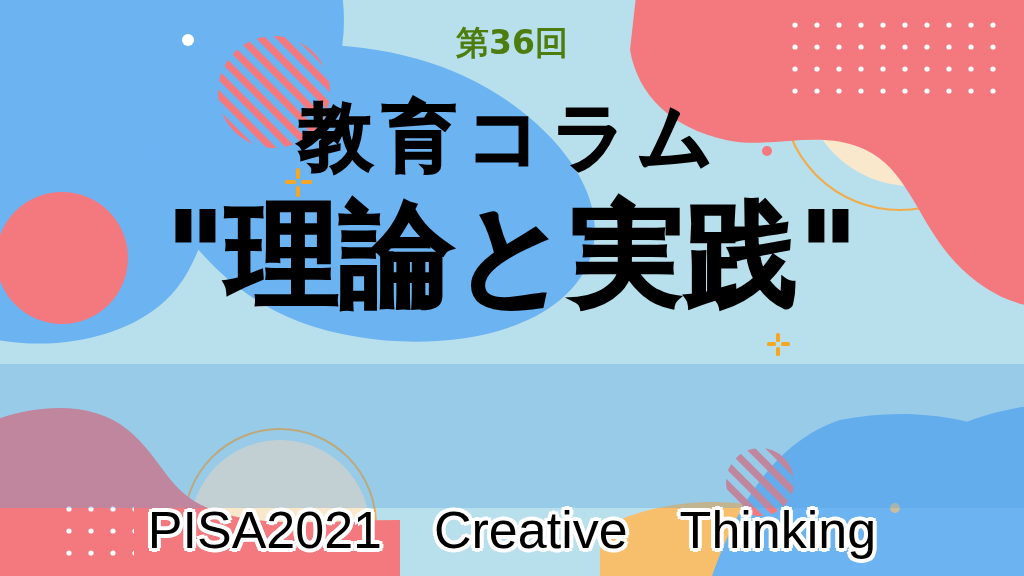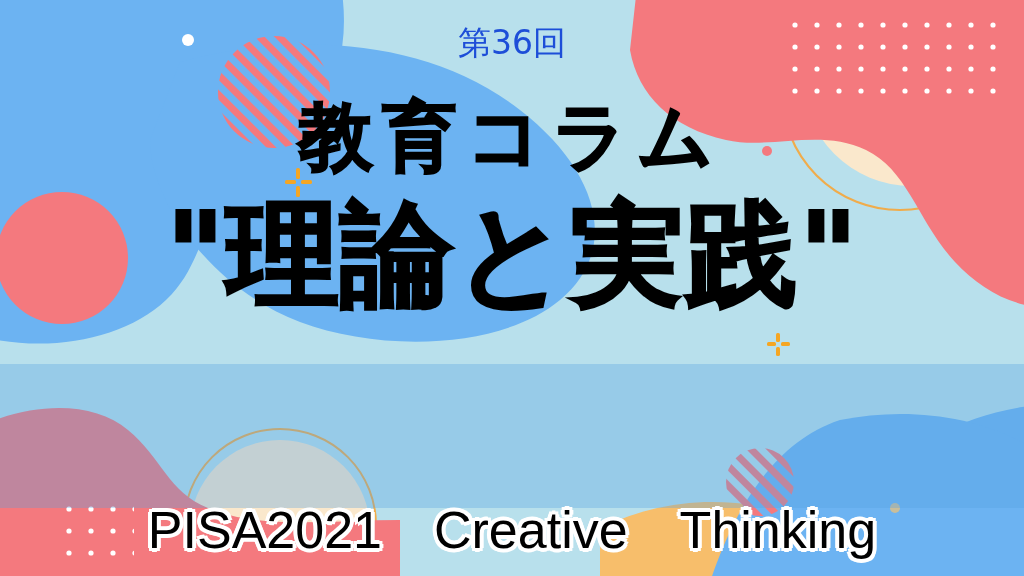--- a/index.html
+++ b/index.html
@@ -31,24 +31,24 @@
   }
 
   
   #issue-label {
     position: absolute;
     left: 0;
     right: 0;
     top: 26px;
     text-align: center;
     font-family: "DejaVu Sans", "Liberation Sans", sans-serif;
-    font-weight: 400;
+    font-weight: 700;
     font-size: 33px;
     letter-spacing: 0px;
-    color: #1d4ed8;
+    color: #4d7c0f;
     line-height: 1;
   }
 
   
   #title-line-1 {
     position: absolute;
     left: 0;
     right: 12px;
     top: 98px;
     text-align: center;

